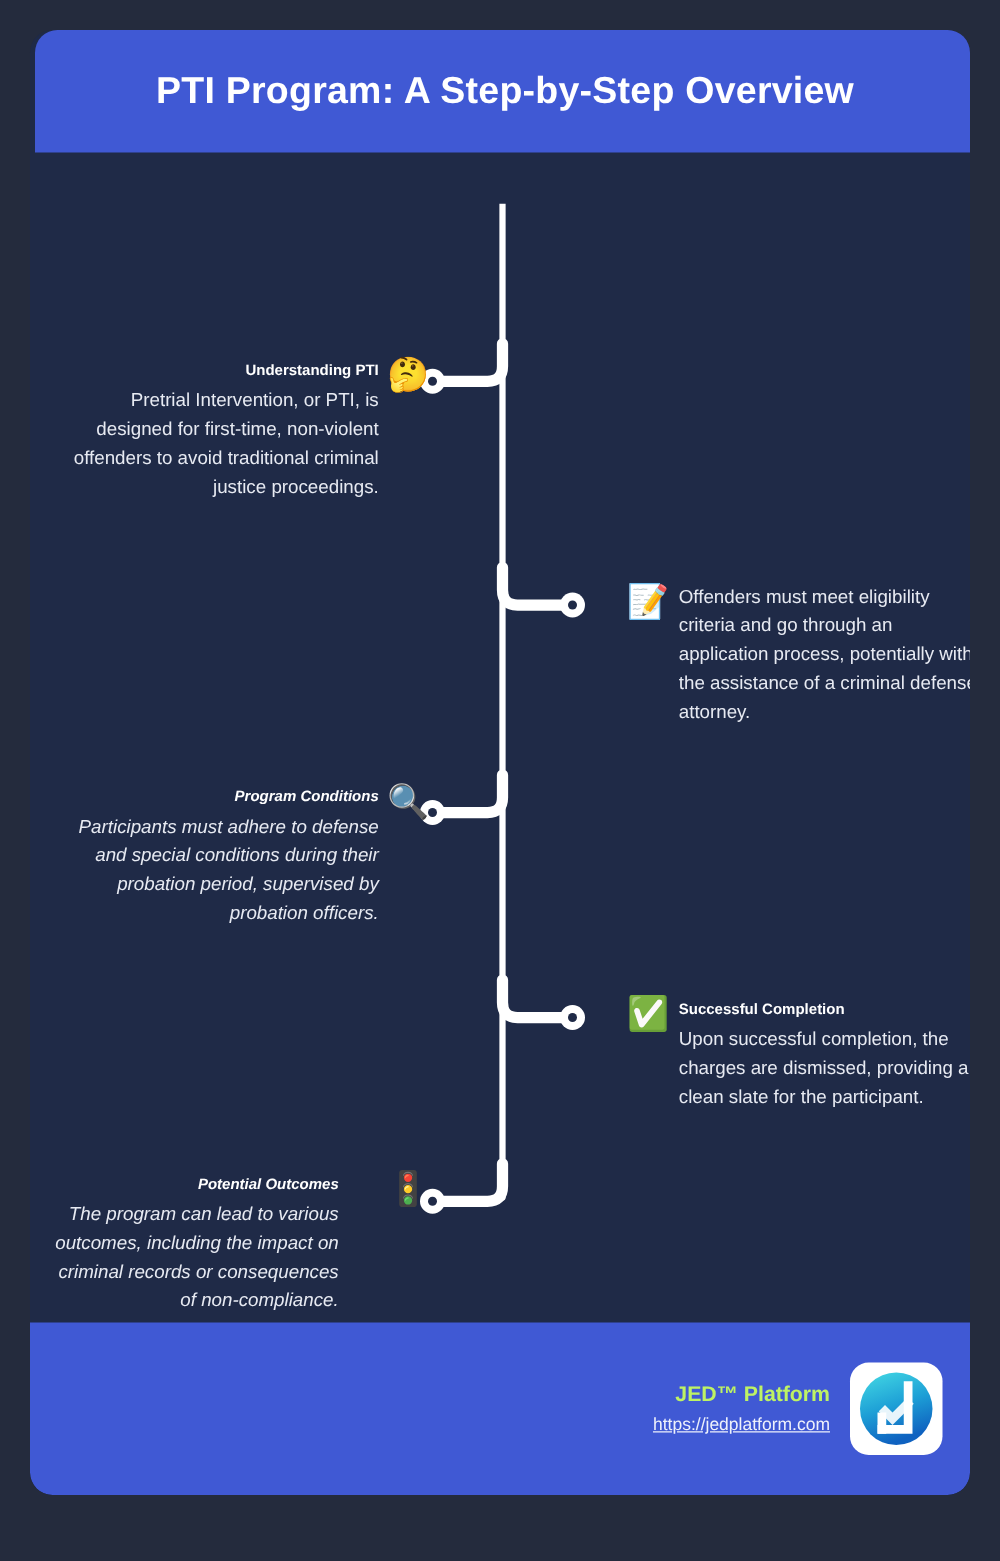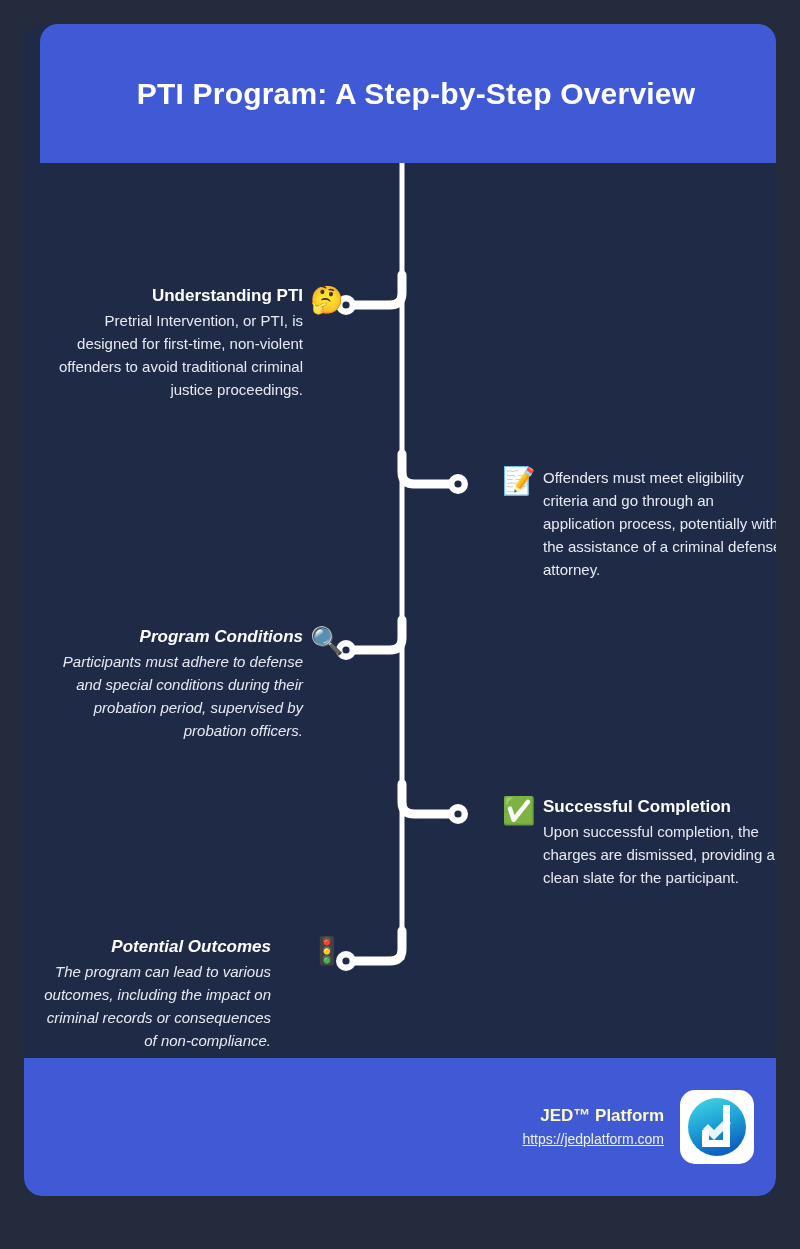--- a/index.html
+++ b/index.html
@@ -22,24 +22,24 @@
     width: 752px;
     height: 1172px;
     background: #1f2a47;
     border-radius: 18px;
     overflow: hidden;
   }
 
   
   .header {
     position: absolute;
-    left: 16px;
+    left: 4px;
     top: 0;
     width: 752px;
-    height: 139px;
+    height: 98px;
     background: #4059d4;
     border-radius: 18px 18px 0 0;
     display: flex;
     align-items: center;
     justify-content: center;
   }
   .header-title {
     color: #ffffff;
     font-size: 30px;
     font-weight: bold;
@@ -80,21 +80,21 @@
   }
   .row.left  { flex-direction: row; justify-content: flex-end; }
   .row.right { flex-direction: row; justify-content: flex-start; }
 
   .row-text { width: 245px; }
   .row.left .row-text  { text-align: right; }
   .row.right .row-text { text-align: left; }
 
   .row-title {
     color: #ffffff;
-    font-size: 17px;
+    font-size: 12px;
     font-weight: bold;
     line-height: 22px;
     margin: 0 0 2px 0;
     white-space: nowrap;
   }
   .row-desc {
     color: #e7eaf2;
     font-size: 15px;
     line-height: 23px;
     margin: 0;
@@ -128,21 +128,21 @@
     background: #4059d4;
     border-radius: 0 0 18px 18px;
     display: flex;
     align-items: center;
     justify-content: flex-end;
     padding-right: 22px;
     box-sizing: border-box;
   }
   .footer-text { text-align: right; margin-right: 16px; }
   .footer-brand {
-    color: #fef9c3;
+    color: #bef264;
     font-size: 17px;
     font-weight: bold;
     line-height: 24px;
   }
   .footer-url {
     color: #eef1fb;
     font-size: 14px;
     line-height: 22px;
     text-decoration: underline;
   }

